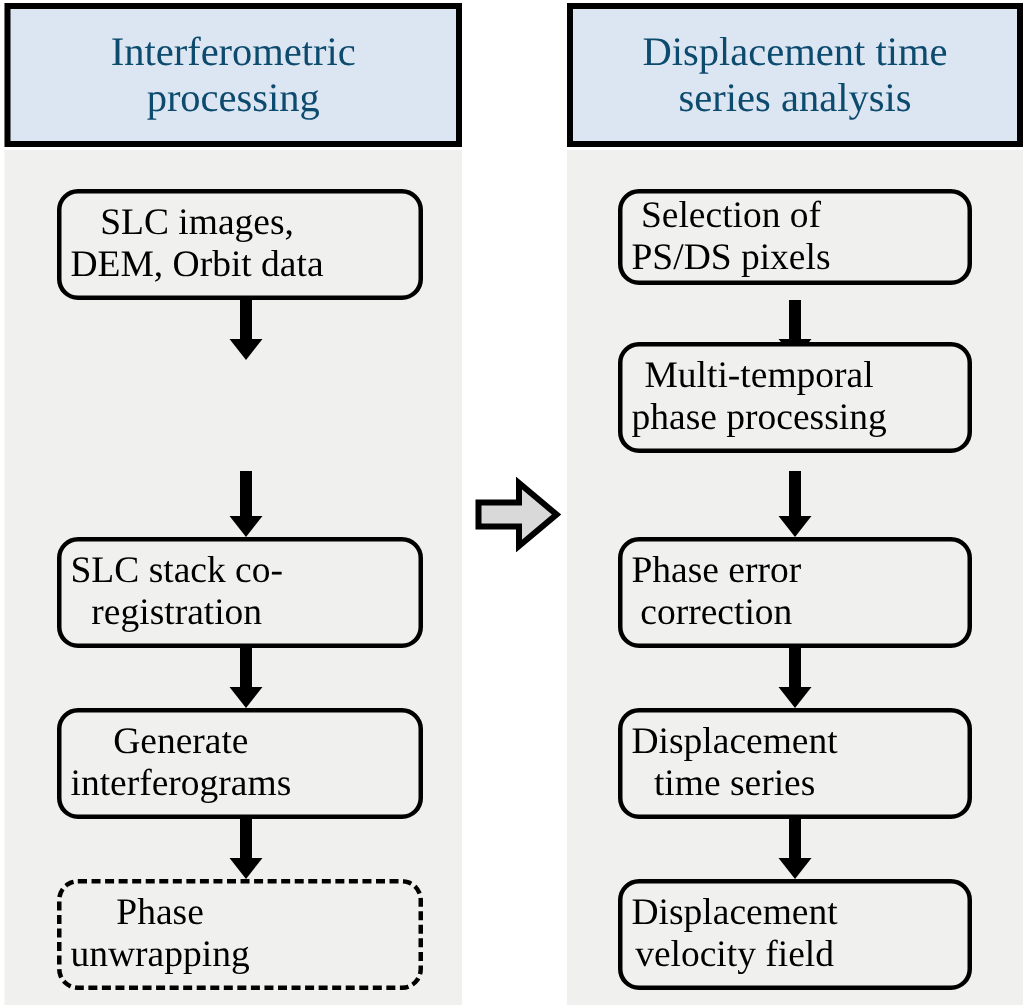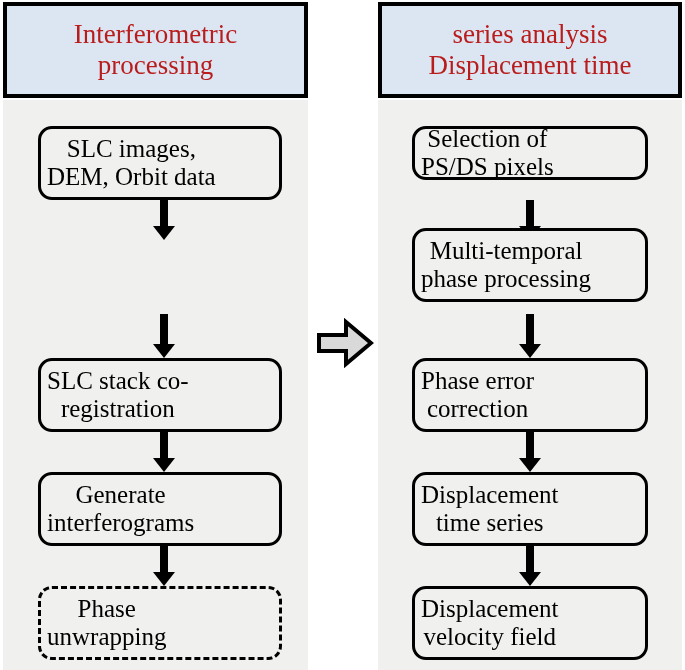--- a/index.html
+++ b/index.html
@@ -36,21 +36,21 @@
     position: absolute;
     box-sizing: border-box;
     background: #dce6f2;
     border: 4px solid #000000;
     display: flex;
     align-items: center;
     justify-content: center;
     text-align: center;
     line-height: 1.16;
     font-size: 27px;
-    color: #b91c1c;
+    color: #0c4a6e;
     padding: 0 8px;
   }
   .col-header.left  { left: 3px;   top: 2px; width: 305px; height: 96px; }
   .col-header.right { left: 378px; top: 2px; width: 304px; height: 96px; }
   .col-header span { display: block; }
 
   
   .node {
     position: absolute;
     box-sizing: border-box;
@@ -113,22 +113,22 @@
 
   <div class="col-header left">
     <div>
       <span>Interferometric</span>
       <span>processing</span>
     </div>
   </div>
 
   <div class="col-header right">
     <div>
+      <span>Displacement time</span>
       <span>series analysis</span>
-      <span>Displacement time</span>
     </div>
   </div>
 
   <div class="node" style="left:38px; top:126px; width:244px; height:74px;">
     <div>
       <span>SLC images,</span>
       <span>DEM, Orbit data</span>
     </div>
   </div>
 
@@ -173,21 +173,21 @@
       <span>unwrapping</span>
     </div>
   </div>
 
   <div class="block-arrow">
     <svg width="58" height="50" viewBox="0 0 58 50" xmlns="http://www.w3.org/2000/svg">
       <polygon points="3,17 30,17 30,4 55,25 30,46 30,33 3,33" fill="#d9d9d9" stroke="#000000" stroke-width="4" stroke-linejoin="miter"></polygon>
     </svg>
   </div>
 
-  <div class="node" style="left:412px; top:126px; width:236px; height:54px;">
+  <div class="node" style="left:412px; top:126px; width:236px; height:64px;">
     <div>
       <span>Selection of</span>
       <span>PS/DS pixels</span>
     </div>
   </div>
 
   <div class="varrow" style="left:519px; top:200px; height:40px;">
     <div class="stem" style="height:26px;"></div>
     <div class="head" style="top:26px;"></div>
   </div>

